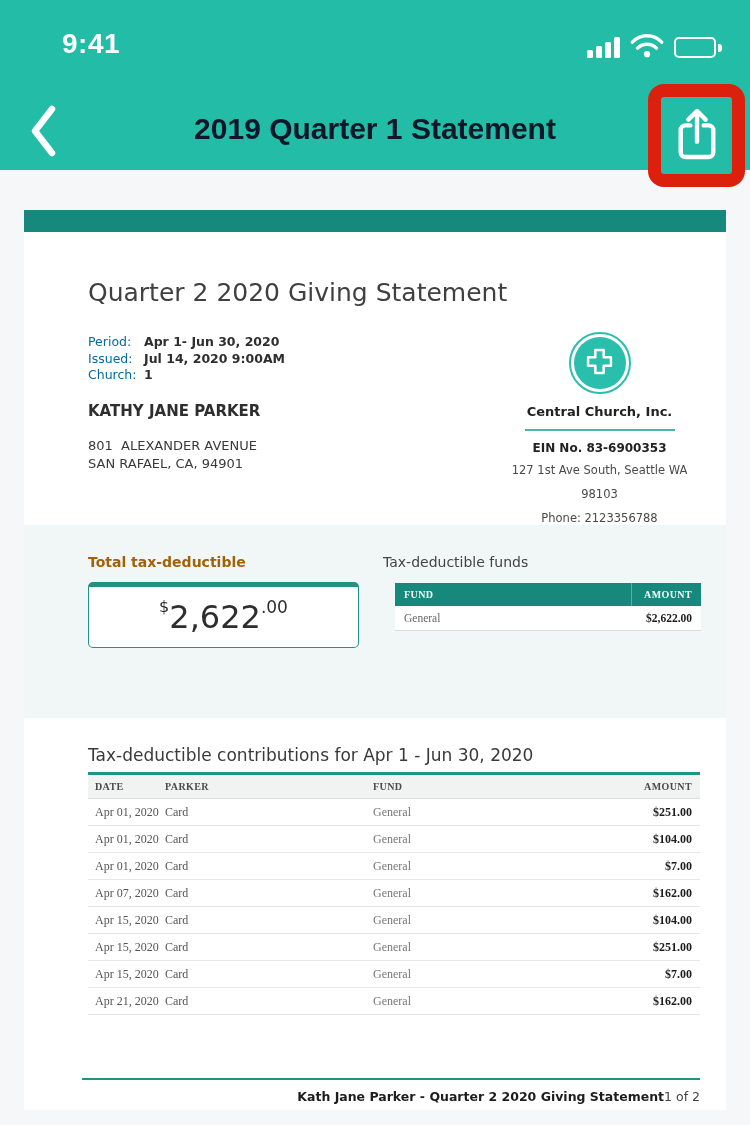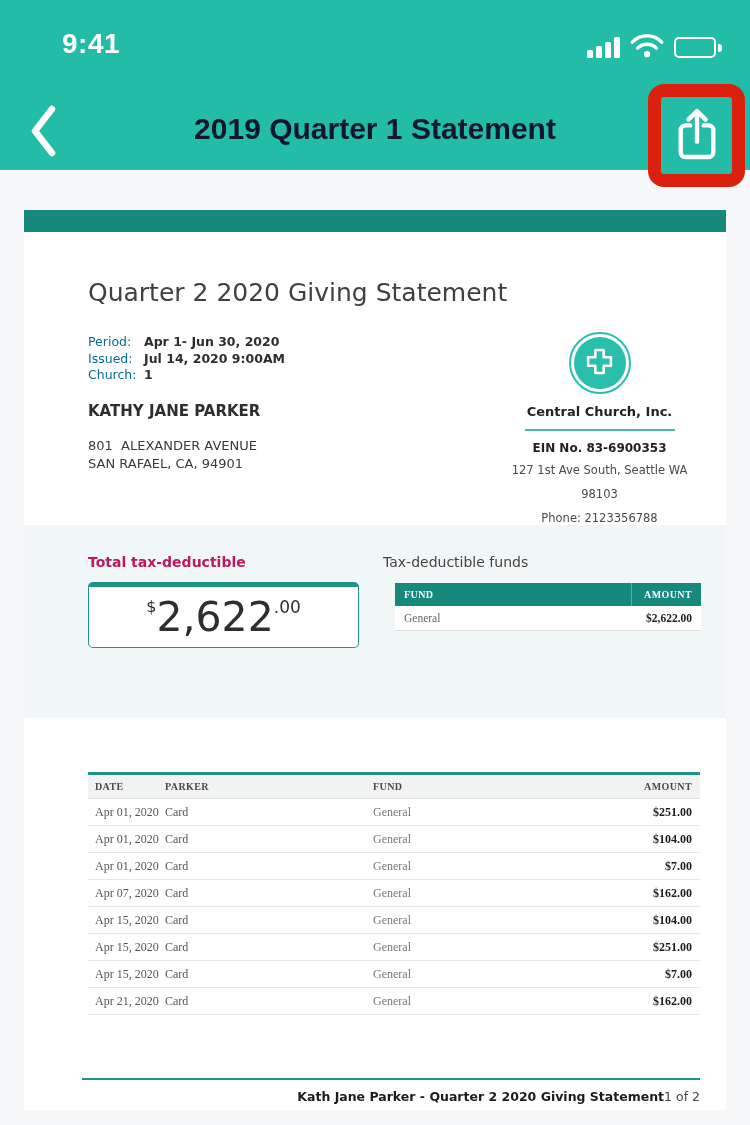--- a/index.html
+++ b/index.html
@@ -84,32 +84,32 @@
   .logo-disc{ width:100%; height:100%; background:var(--logo-teal,#2ABFAC);
     border-radius:50%; display:flex; align-items:center; justify-content:center; }
   .church .cname{ font-size:13px; font-weight:700; color:#222; margin-top:10px; }
   .church .divider{ width:150px; height:2px; background:#4CB8AA; margin:10px auto 10px; }
   .church .ein{ font-size:12px; font-weight:700; color:#222; margin-bottom:3px; }
   .church .cline{ font-size:11.5px; color:#4a4a4a; line-height:24px; }
 
   
   .band{ position:absolute; left:0; top:315px; width:100%; height:193px;
     background: var(--totals-band-background,#F1F6F6); }
-  .band-h{ position:absolute; top:29px; font-size:14px; color:#be185d; }
+  .band-h{ position:absolute; top:29px; font-size:14px; color:#a16207; }
   .total-h{ left:64px; font-weight:700; }
   .funds-h{ left:359px; font-weight:400; color:#444; }
 
   .total-box{
     position:absolute; left:64px; top:57px; width:271px; height:66px;
     background:#fff; border:1.5px solid var(--accent-teal,#1F9485);
     border-top:5px solid var(--accent-teal,#1F9485); border-radius:5px;
     display:flex; align-items:center; justify-content:center;
   }
   .amt-cur{ font-size:16px; color:#2e2e2e; align-self:flex-start; margin-top:10px; }
-  .amt-main{ font-size:41px; color:#2e2e2e; line-height:1; font-weight:400;text-align:center; }
+  .amt-main{ font-size:32px; color:#2e2e2e; line-height:1; font-weight:400;text-align:center; }
   .amt-cents{ font-size:17px; color:#2e2e2e; align-self:flex-start; margin-top:10px; }
   .disclaimer{ position:absolute; left:71px; top:138px; width:258px;
     font-size:10.8px; color:#777; line-height:15px; }
 
   table{ border-collapse:collapse;font-family:Liberation Serif, serif; }
   .funds-table{ position:absolute; left:371px; top:58px; width:306px; }
   .funds-table th{
     background: var(--document-teal,#16897C); color:#fff;
     font-size:10px; letter-spacing:.4px; text-align:left;
     padding:6px 9px; font-weight:700;
@@ -256,20 +256,21 @@
       <tbody>
           <tr>
             <td>General</td>
             <td class="num">$2,622.00</td>
           </tr>
         </tbody>
     </table>
   </div>
 
   <div class="lower">
+    <div class="contrib-h">Tax-deductible contributions for Apr 1 - Jun 30, 2020</div>
     <table class="contrib-table">
       <colgroup>
           <col style="width:77px">
           <col style="width:208px">
           <col style="width:237px">
           <col>
         </colgroup>
       <thead>
         <tr>
           <th>DATE</th>

